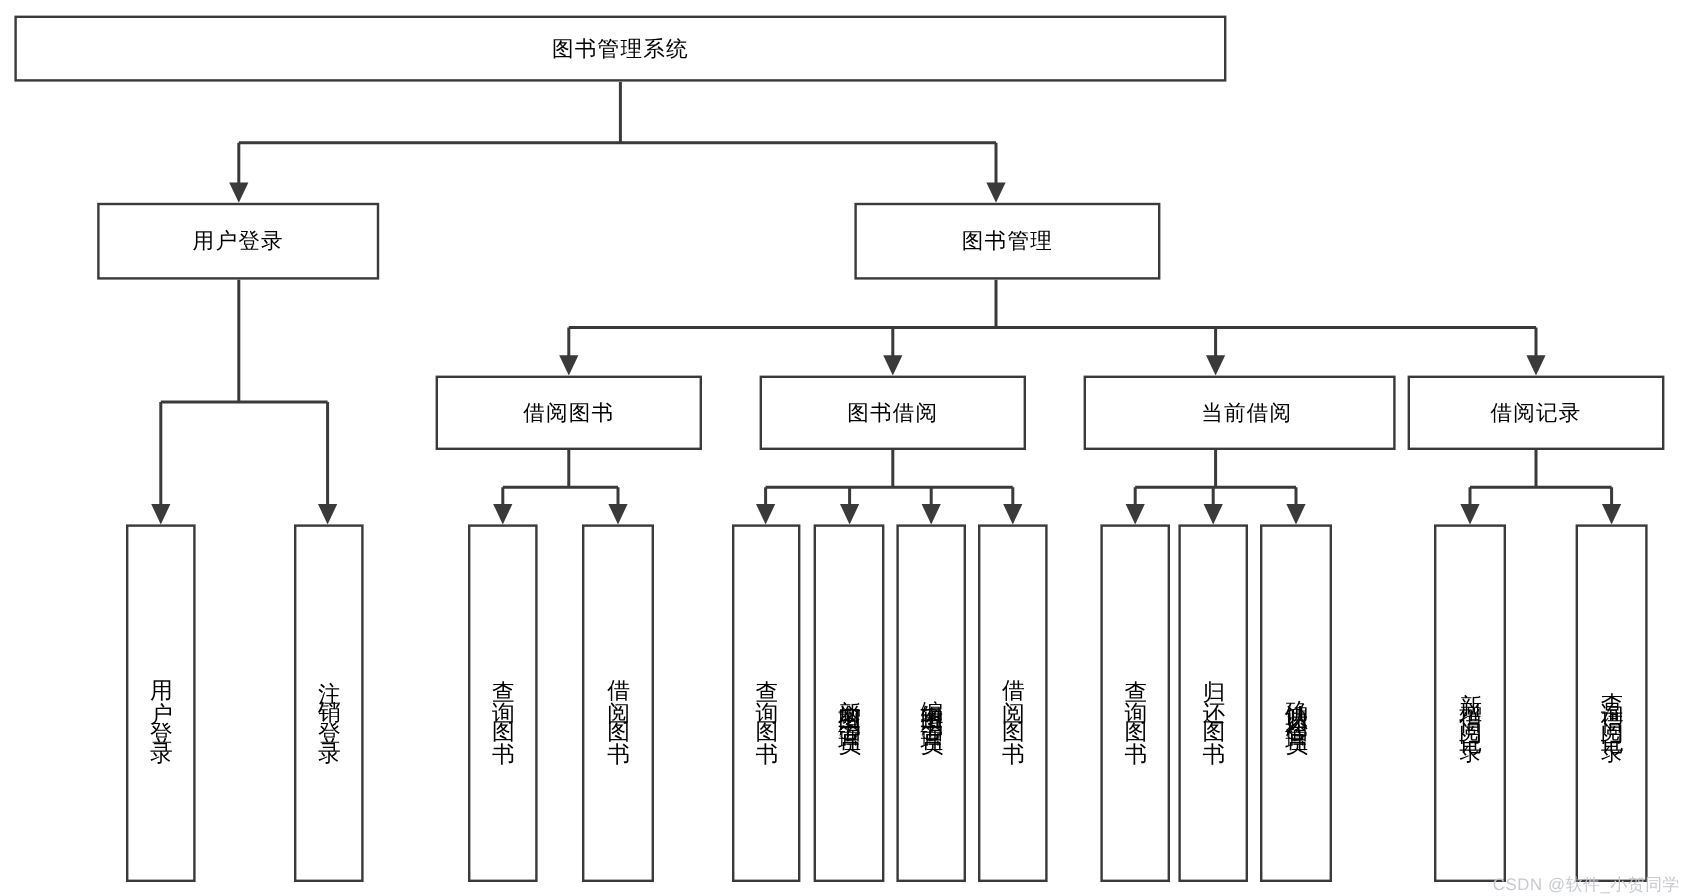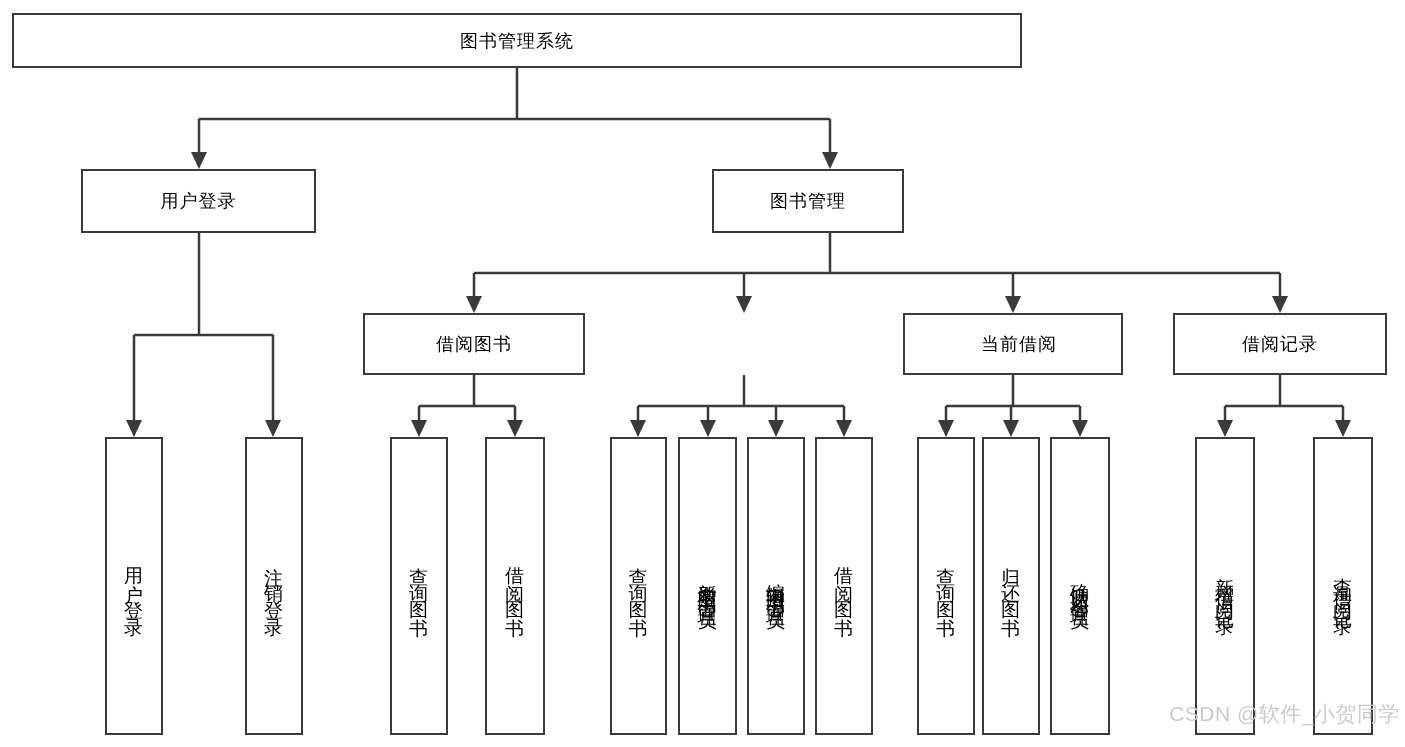--- a/index.html
+++ b/index.html
@@ -33,23 +33,23 @@
     text-orientation: mixed;
     font-size: 19px;
     line-height: 1;
   }
   .sp-wide  { letter-spacing: 17px; }
   .sp-mid   { letter-spacing: 8px;  }
   .sp-tight { letter-spacing: 4px;  }
   .watermark {
     position: absolute;
     right: 5px;
-    bottom: 19px;
+    bottom: 0;
     z-index: 5;
-    font-size: 21px;
+    font-size: 14px;
     color: rgba(196, 199, 205, 0.95);
     letter-spacing: 0.5px;
     white-space: nowrap;
   }
 </style>
 </head>
 <body>
 
 <div class="stage">
 
@@ -100,28 +100,31 @@
     </g>
   </svg>
 
   <div class="node" style="left:12px; top:13px; width:1010px; height:55px;">
     <span class="h-label">图书管理系统</span>
   </div>
 
   <div class="node" style="left:81px; top:169px; width:235px; height:64px;">
     <span class="h-label">用户登录</span>
   </div>
-  <div class="node" style="left:712px; top:169px; width:192px; height:64px;justify-content:center;">
+  <div class="node" style="left:712px; top:169px; width:255px; height:64px;justify-content:center;">
     <span class="h-label">图书管理</span>
   </div>
 
   <div class="node" style="left:363px; top:313px; width:222px; height:62px;">
     <span class="h-label">借阅图书</span>
   </div>
-  <div class="node" style="left:903px; top:313px; width:220px; height:62px;padding-left:12px;">
+  <div class="node" style="left:633px; top:313px; width:222px; height:62px;">
+    <span class="h-label">图书借阅</span>
+  </div>
+  <div class="node" style="left:903px; top:313px; width:260px; height:62px;padding-left:12px;">
     <span class="h-label">当前借阅</span>
   </div>
   <div class="node" style="left:1173px; top:313px; width:214px; height:62px;">
     <span class="h-label">借阅记录</span>
   </div>
 
   <div class="node" style="left:105px; top:437px; width:58px; height:298px;">
     <span class="v-label sp-wide">用户登录</span>
   </div>
   <div class="node" style="left:245px; top:437px; width:58px; height:298px;">

